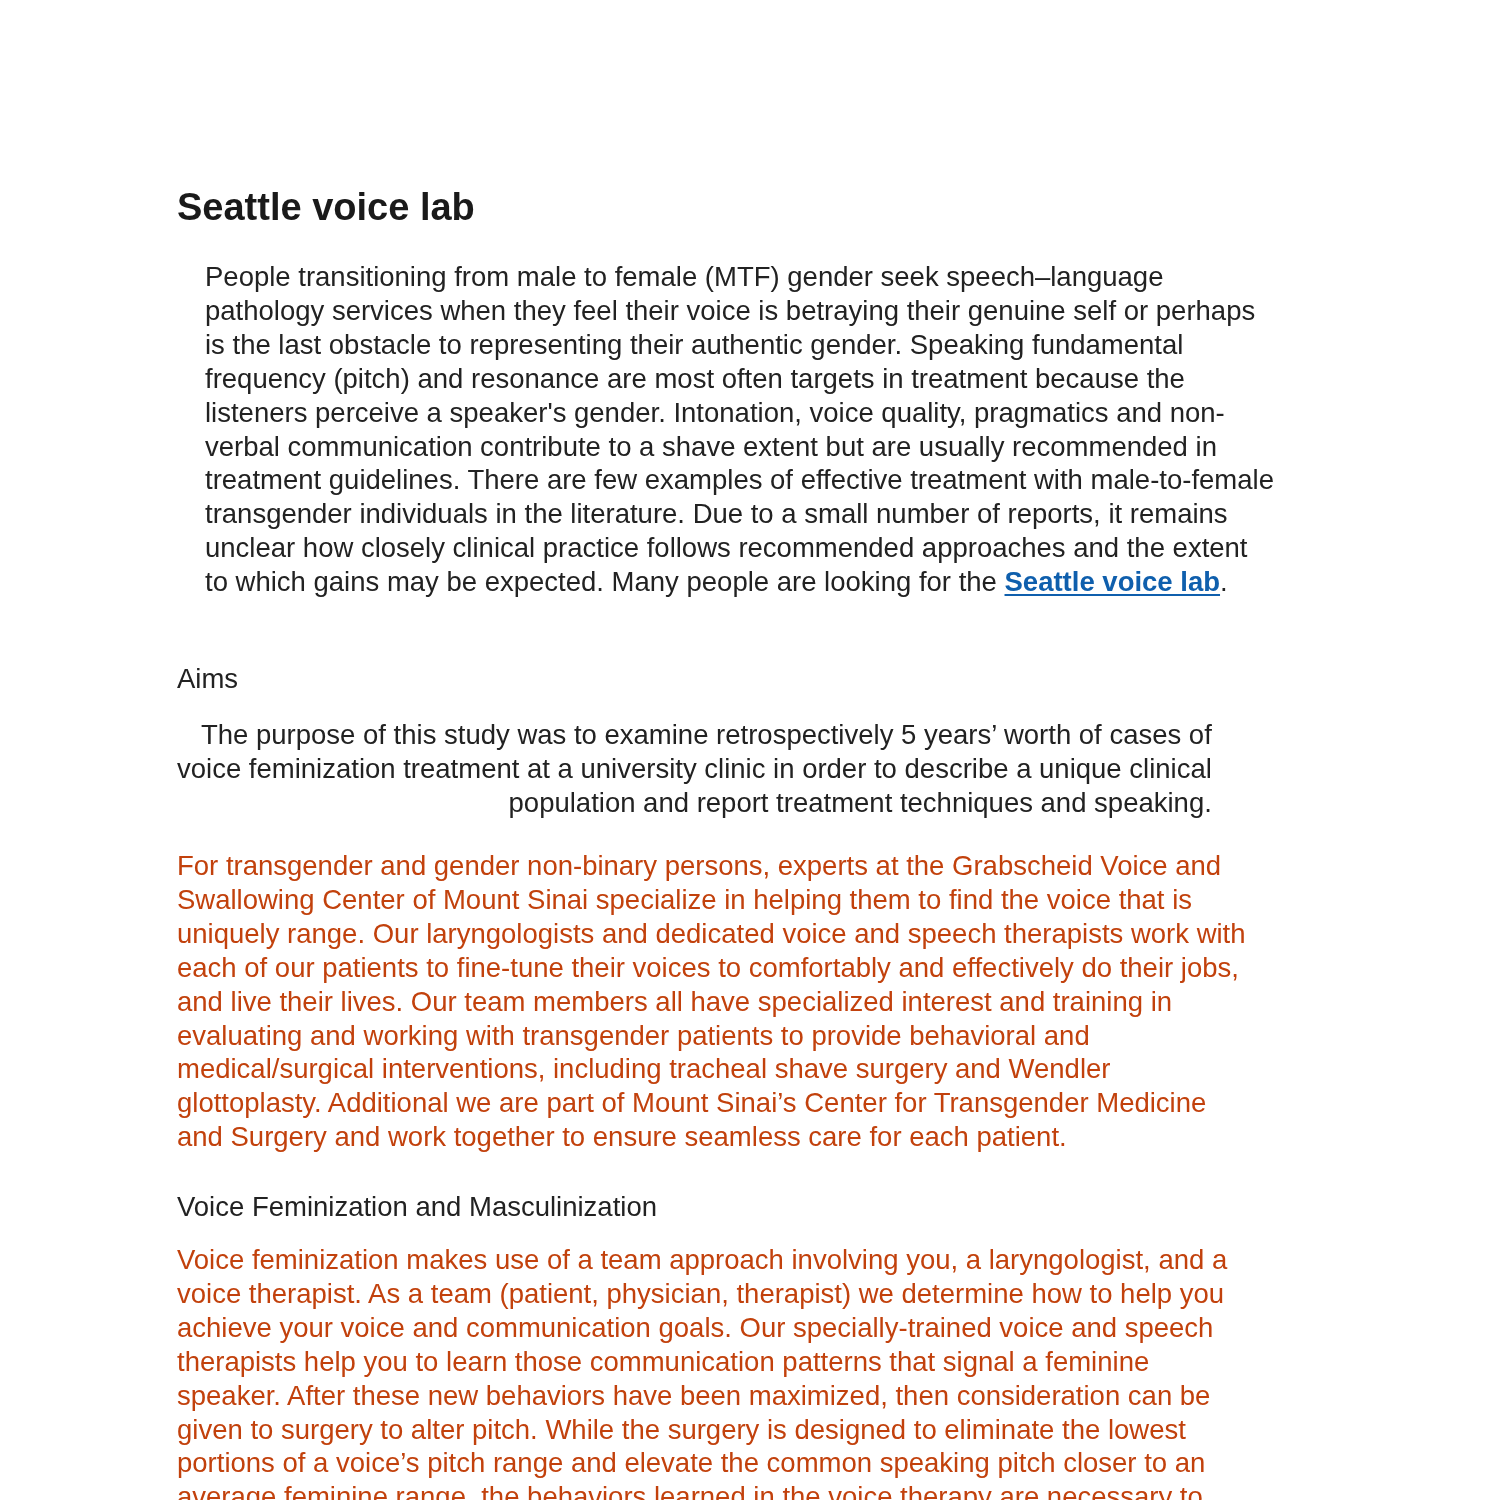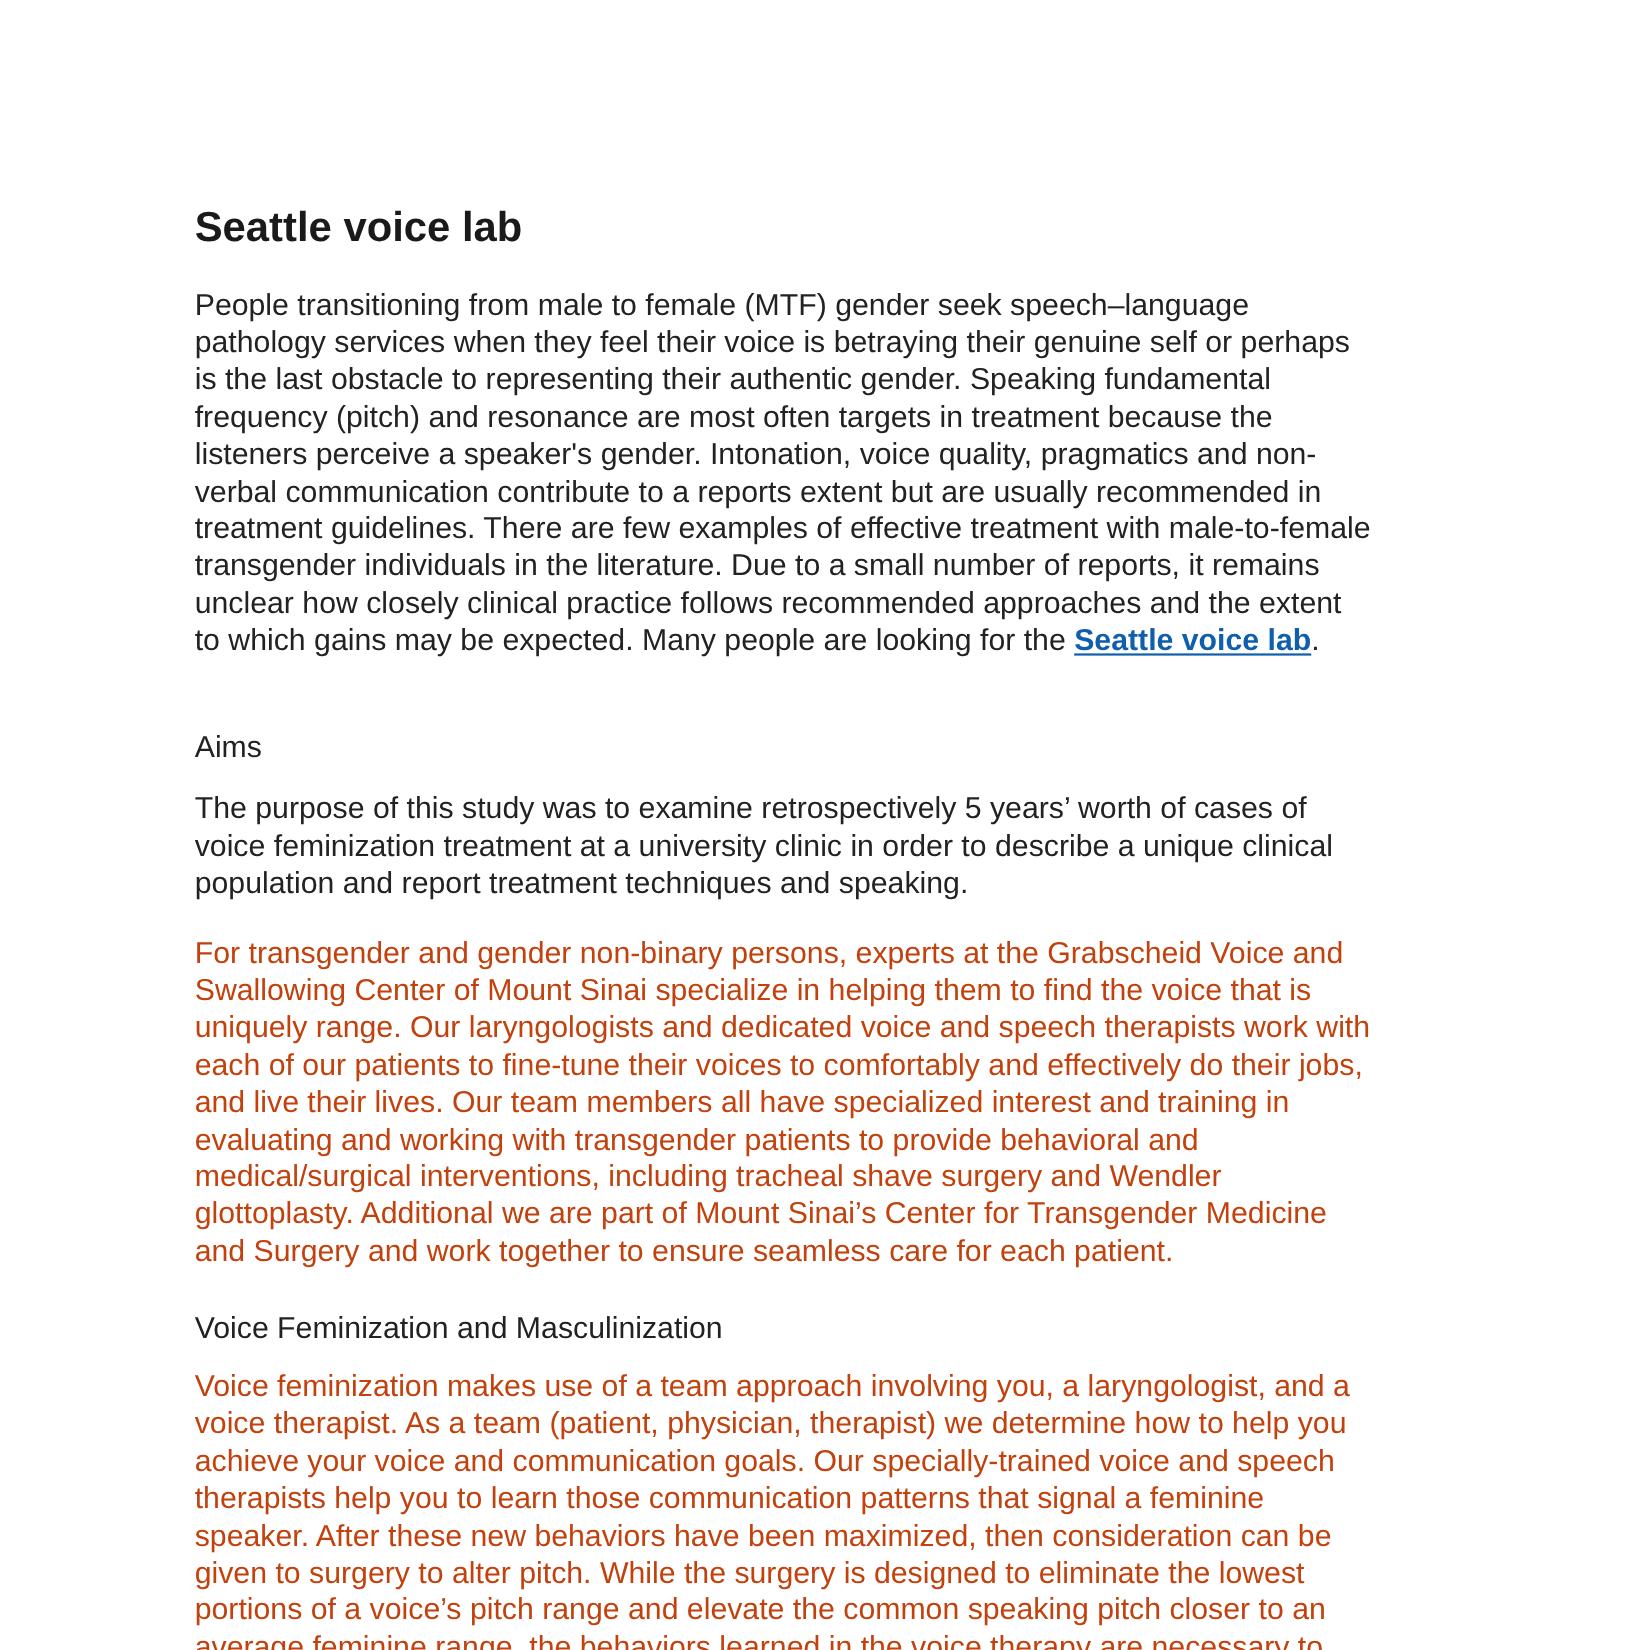--- a/index.html
+++ b/index.html
@@ -15,38 +15,38 @@
   .heading { font-size: 27.5px; font-weight: normal; line-height: 34px; white-space: nowrap; margin: 0; }
   a.link { color: #0f5fad; font-weight: bold; text-decoration: underline; text-underline-offset: 3px; }
 </style>
 </head>
 <body>
 
 <div class="page">
 
   <h1 class="title">Seattle voice lab</h1>
 
-  <div class="block gray" style="top:260px;">
+  <div class="block gray" style="top:260px;margin-left:28px;">
     <span class="line">People transitioning from male to female (MTF) gender seek speech–language</span>
     <span class="line">pathology services when they feel their voice is betraying their genuine self or perhaps</span>
     <span class="line">is the last obstacle to representing their authentic gender. Speaking fundamental</span>
     <span class="line">frequency (pitch) and resonance are most often targets in treatment because the</span>
     <span class="line">listeners perceive a speaker's gender. Intonation, voice quality, pragmatics and non-</span>
-    <span class="line">verbal communication contribute to a reports extent but are usually recommended in</span>
+    <span class="line">verbal communication contribute to a shave extent but are usually recommended in</span>
     <span class="line">treatment guidelines. There are few examples of effective treatment with male-to-female</span>
     <span class="line">transgender individuals in the literature. Due to a small number of reports, it remains</span>
     <span class="line">unclear how closely clinical practice follows recommended approaches and the extent</span>
     <span class="line"><span>to which gains may be expected. Many people are looking for the </span><a class="link" href="#" style="color: rgb(15, 95, 173);">Seattle voice lab</a><span>.</span></span>
   </div>
 
   <div class="block gray" style="top:662px;">
     <h2 class="heading">Aims</h2>
   </div>
 
-  <div class="block gray" style="top:718px;">
+  <div class="block gray" style="top:718px;text-align:right;">
     <span class="line">The purpose of this study was to examine retrospectively 5 years’ worth of cases of</span>
     <span class="line">voice feminization treatment at a university clinic in order to describe a unique clinical</span>
     <span class="line">population and report treatment techniques and speaking.</span>
   </div>
 
   <div class="block black" style="top:849px;">
     <span class="line">For transgender and gender non-binary persons, experts at the Grabscheid Voice and</span>
     <span class="line">Swallowing Center of Mount Sinai specialize in helping them to find the voice that is</span>
     <span class="line">uniquely range. Our laryngologists and dedicated voice and speech therapists work with</span>
     <span class="line">each of our patients to fine-tune their voices to comfortably and effectively do their jobs,</span>

